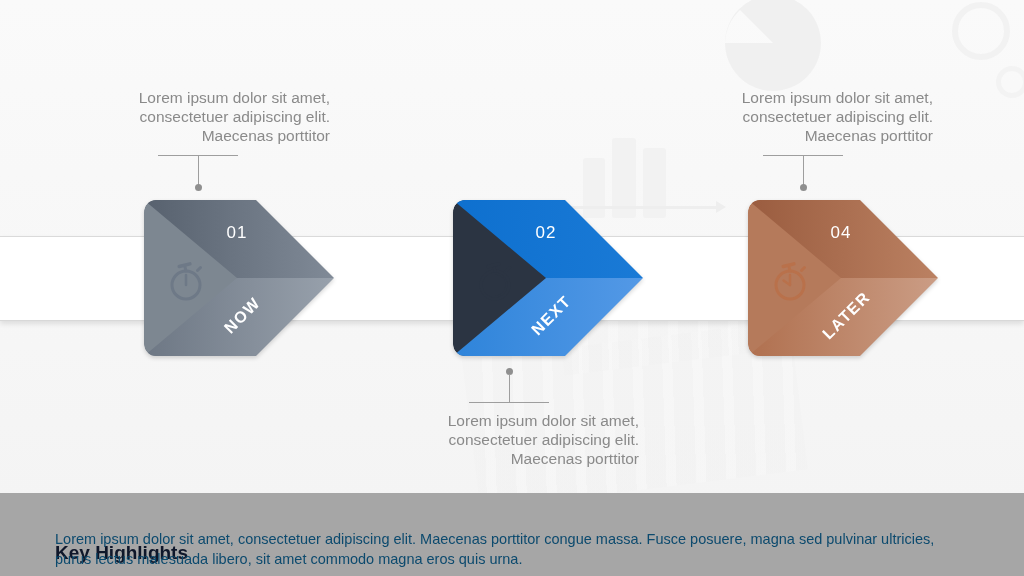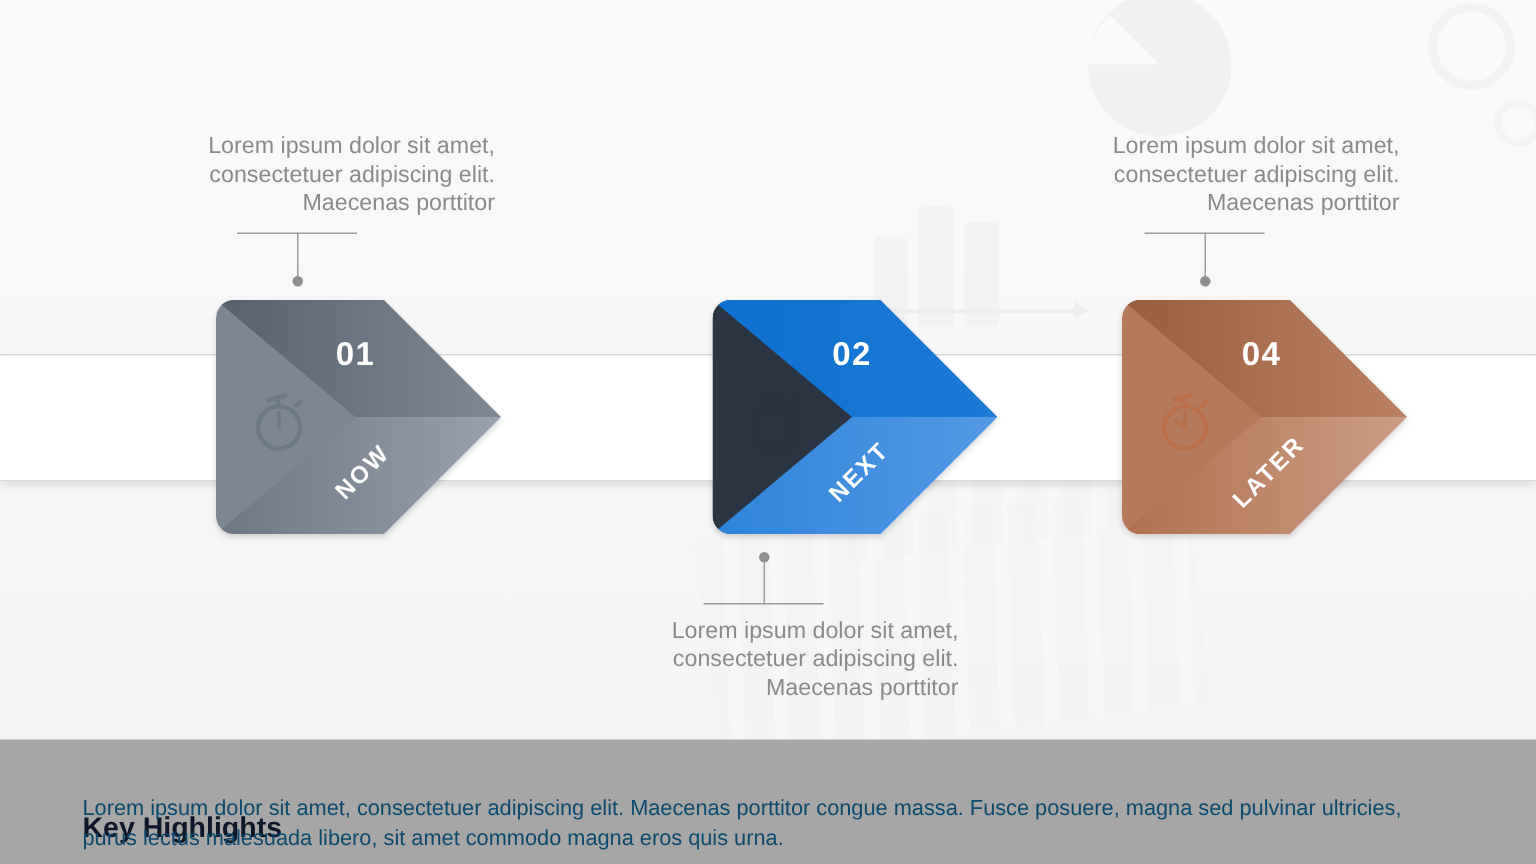--- a/index.html
+++ b/index.html
@@ -34,21 +34,21 @@
   
   .callout-text{position:absolute;width:260px;text-align:right;color:#8a8a8a;font-size:15.5px;line-height:19px;}
   .conn-h{position:absolute;height:1px;width:80px;background:#9e9e9e;}
   .conn-v{position:absolute;width:1px;background:#9e9e9e;}
   .conn-dot{position:absolute;width:7px;height:7px;border-radius:50%;background:#8f8f8f;}
   
   .milestone{position:absolute;width:190px;height:156px;top:200px;}
   .milestone svg.chevron{position:absolute;left:0;top:0;filter:drop-shadow(0 2px 2px rgba(0,0,0,.16));}
   .step-number{
     position:absolute;left:63px;top:23px;width:60px;text-align:center;
-    color:#ffffff;font-weight:bold;font-size:22px;letter-spacing:1px;
+    color:#ffffff;font-weight:normal;font-size:17px;letter-spacing:1px;
   }
   .step-label{
     position:absolute;left:50px;top:106px;width:100px;height:22px;text-align:center;
     transform:rotate(-45deg);color:#ffffff;font-weight:bold;font-size:16px;letter-spacing:1.5px;
   }
   .step-icon{position:absolute;left:17px;top:57px;}
   
   .footer{position:absolute;left:0;top:493px;width:1024px;height:83px;background:#a6a6a6;}
   .footer-heading{position:absolute;left:55px;top:9px;color:#0f172a;font-weight:bold;font-size:19px;margin-top:40px;}
   .footer-body{position:absolute;left:55px;top:36px;width:895px;color:#0c4a6e;font-size:14.5px;line-height:20px;}
@@ -137,21 +137,21 @@
         <g transform="rotate(-14 25 14)">
             <line x1="25" y1="14" x2="25" y2="9"></line>
             <line x1="19.5" y1="8" x2="30.5" y2="8" stroke-width="3.5"></line>
           </g>
         <line x1="36.5" y1="13.5" x2="39.5" y2="10.5"></line>
         <line x1="25" y1="28" x2="25" y2="18" stroke-width="2.5"></line>
       </g>
     </svg>
   </div>
 
-  <div class="milestone" style="left:475px;padding-left:40px;">
+  <div class="milestone" style="left:453px;padding-left:40px;">
     <svg class="chevron" width="190" height="156" viewBox="0 0 190 156">
       <defs>
         <linearGradient id="gBt" x1="0" y1="0" x2="1" y2="0">
             <stop offset="0" stop-color="#0e70cf"></stop>
             <stop offset="1" stop-color="#1a7ad6"></stop>
           </linearGradient>
         <linearGradient id="gBb" x1="0" y1="0" x2="1" y2="0">
             <stop offset="0" stop-color="#2e84da"></stop>
             <stop offset="1" stop-color="#5499e6"></stop>
           </linearGradient>

